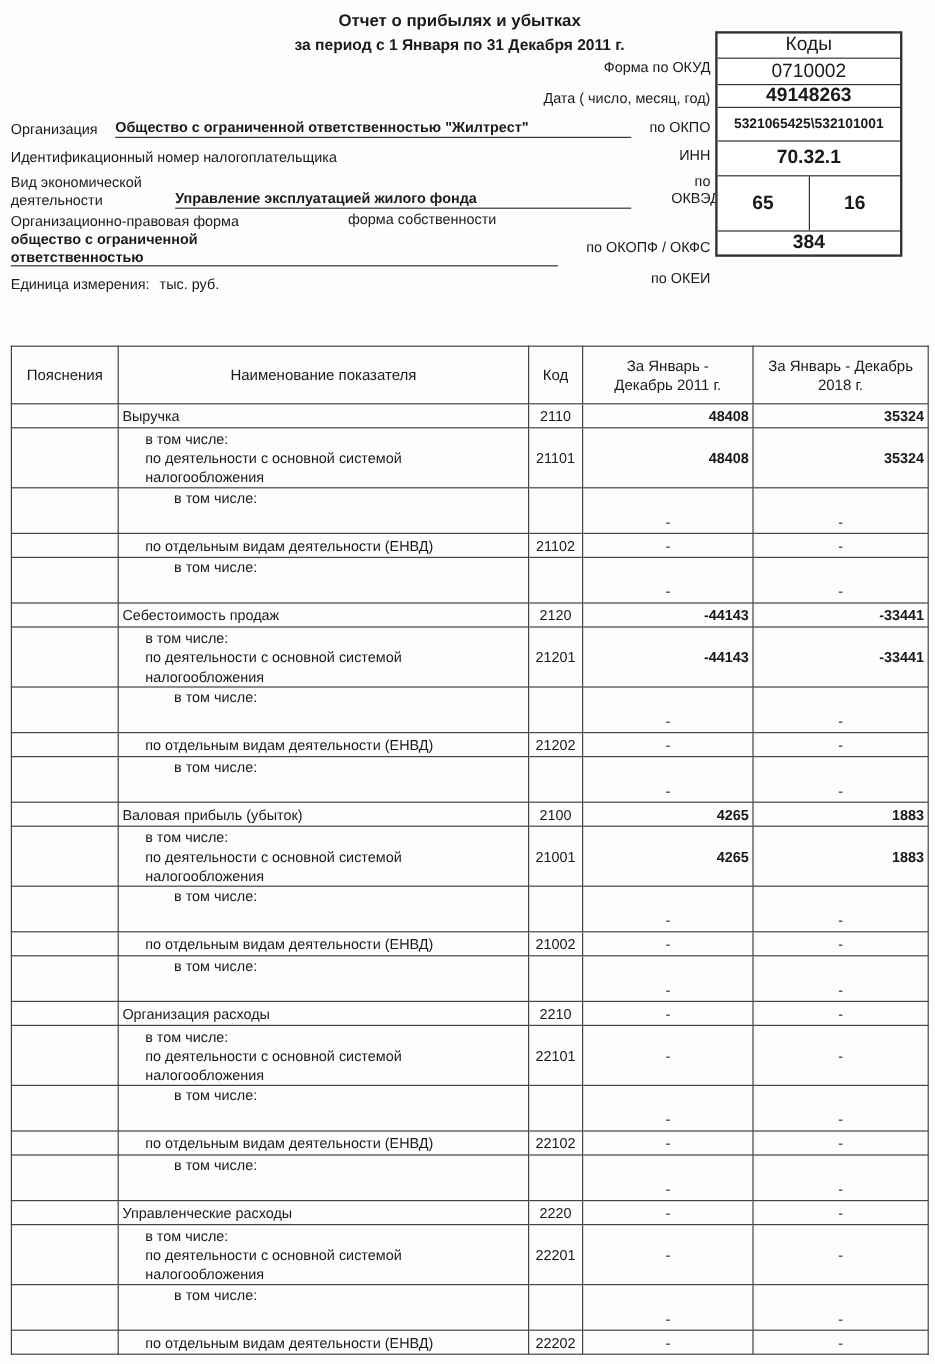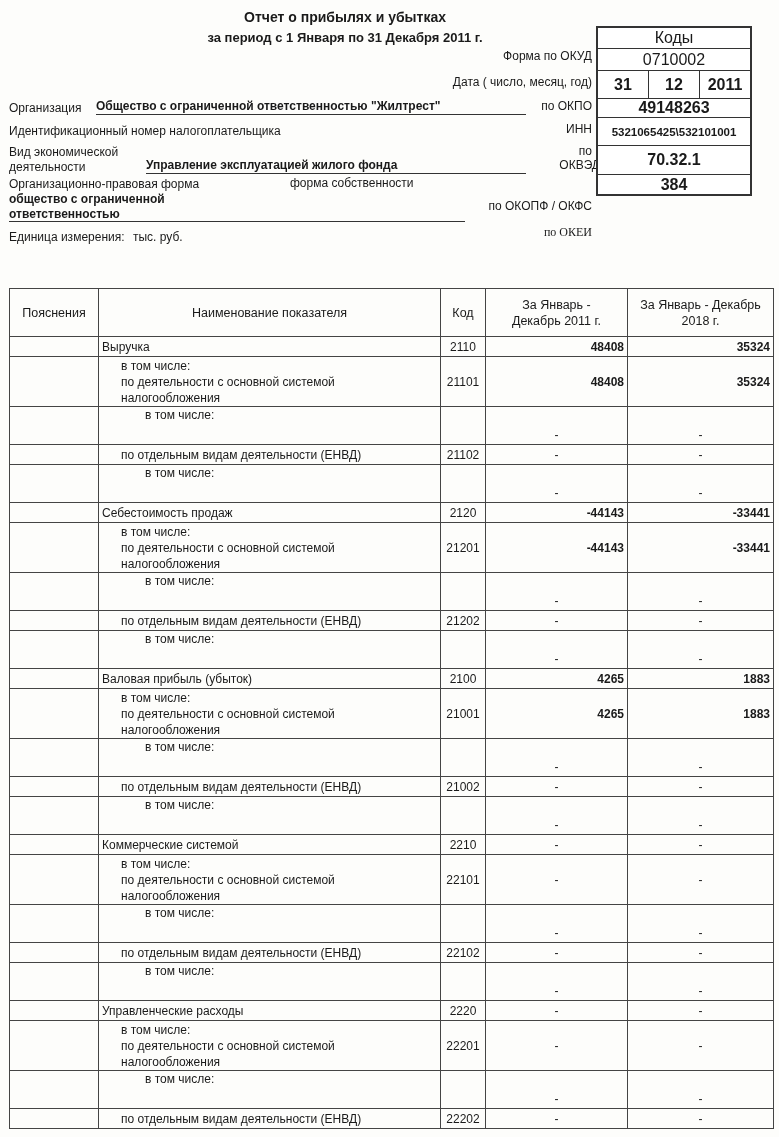--- a/index.html
+++ b/index.html
@@ -1,21 +1,21 @@
 <!DOCTYPE html>
 <html><head>
 <meta charset="utf-8">
 <style>
   html, body { margin:0; padding:0; }
   body {
     width:779px; height:1137px; background:#fdfdfb; position:relative; overflow:hidden;
     font-family:"Liberation Sans", "DejaVu Sans", sans-serif; color:#1a1a1a;
   }
   .abs { position:absolute; }
-  .title { left:10px; width:670px; text-align:center; font-weight:bold; }
+  .title { left:0; width:670px; text-align:center; font-weight:bold;padding-left:48px; }
   .t1 { top:9px; font-size:14px; }
   .t2 { top:30px; font-size:13px; }
   .lbl { font-size:12px; }
   .bold { font-weight:bold; }
   .uline { border-bottom:1.5px solid #333; }
   .right { text-align:right; }
 
   
   .codes { left:596px; top:26px; width:152px; border:2px solid #333; background:#fff; }
   .crow { display:flex; border-top:1.5px solid #333; font-size:16px; align-items:center; justify-content:center; box-sizing:border-box; }
@@ -47,33 +47,32 @@
 <div class="abs title t1">Отчет о прибылях и убытках</div>
 <div class="abs title t2">за  период с 1 Января по 31 Декабря 2011 г.</div>
 
 <div class="abs lbl right" style="left:380px;width:212px;top:49px;">Форма по ОКУД</div>
 <div class="abs lbl right" style="left:380px;width:212px;top:75px;">Дата ( число, месяц, год)</div>
 <div class="abs lbl right" style="left:480px;width:112px;top:99px;">по ОКПО</div>
 <div class="abs lbl right" style="left:480px;width:112px;top:122px;">ИНН</div>
 <div class="abs lbl right" style="left:480px;width:112px;top:144px;">по</div>
 <div class="abs lbl right" style="left:488px;width:112px;top:158px;">ОКВЭД</div>
 <div class="abs lbl right" style="left:440px;width:152px;top:199px;">по ОКОПФ / ОКФС</div>
-<div class="abs lbl right" style="left:480px;width:112px;top:225px;font-family:Liberation Serif, serif;">по ОКЕИ</div>
+<div class="abs lbl right" style="left:480px;width:112px;top:225px;">по ОКЕИ</div>
 
 <div class="abs codes">
   <div class="crow" style="height:20px;">Коды</div>
   <div class="crow" style="height:22px;">0710002</div>
-  <div class="crow bold" style="height:28px;">
-    <div class="ccell">31</div>
-    <div class="ccell">12</div>
-    <div class="ccell">2011</div>
-  </div>
   <div class="crow bold" style="height:19px;">49148263</div>
   <div class="crow bold" style="height:28px;font-size:11.5px;">5321065425\532101001</div>
   <div class="crow bold" style="height:29px;">70.32.1</div>
+  <div class="crow bold" style="height:46px;">
+    <div class="ccell">65</div>
+    <div class="ccell">16</div>
+  </div>
   <div class="crow bold" style="height:20px;">384</div>
 </div>
 
 <div class="abs lbl" style="left:9px;top:101px;">Организация</div>
 <div class="abs lbl bold uline" style="left:96px;top:99px;width:430px;padding-bottom:1px;">Общество с ограниченной ответственностью "Жилтрест"</div>
 <div class="abs lbl" style="left:9px;top:124px;">Идентификационный номер налогоплательщика</div>
 <div class="abs lbl" style="left:9px;top:145px;">Вид экономической</div>
 <div class="abs lbl" style="left:9px;top:160px;">деятельности</div>
 <div class="abs lbl bold uline" style="left:146px;top:158px;width:380px;padding-bottom:1px;">Управление эксплуатацией жилого фонда</div>
 <div class="abs lbl" style="left:9px;top:177px;">Организационно-правовая форма</div>
@@ -202,21 +201,21 @@
       </tr>
       <tr style="height:38px">
         <td></td>
         <td class="ind2 sub">в том числе:</td>
         <td></td>
         <td class="c-dash bot">-</td>
         <td class="c-dash bot">-</td>
       </tr>
       <tr style="height:20px">
       <td></td>
-      <td>Коммерческие системой</td>
+      <td>Организация расходы</td>
       <td class="c-code">2210</td>
       <td class="c-dash">-</td>
       <td class="c-dash">-</td>
       </tr>
       <tr style="height:50px">
       <td></td>
       <td class="ind1 multi"><span>в том числе:</span><br><span>по деятельности с основной системой</span><br><span>налогообложения</span></td>
       <td class="c-code">22101</td>
       <td class="c-dash">-</td>
       <td class="c-dash">-</td>

